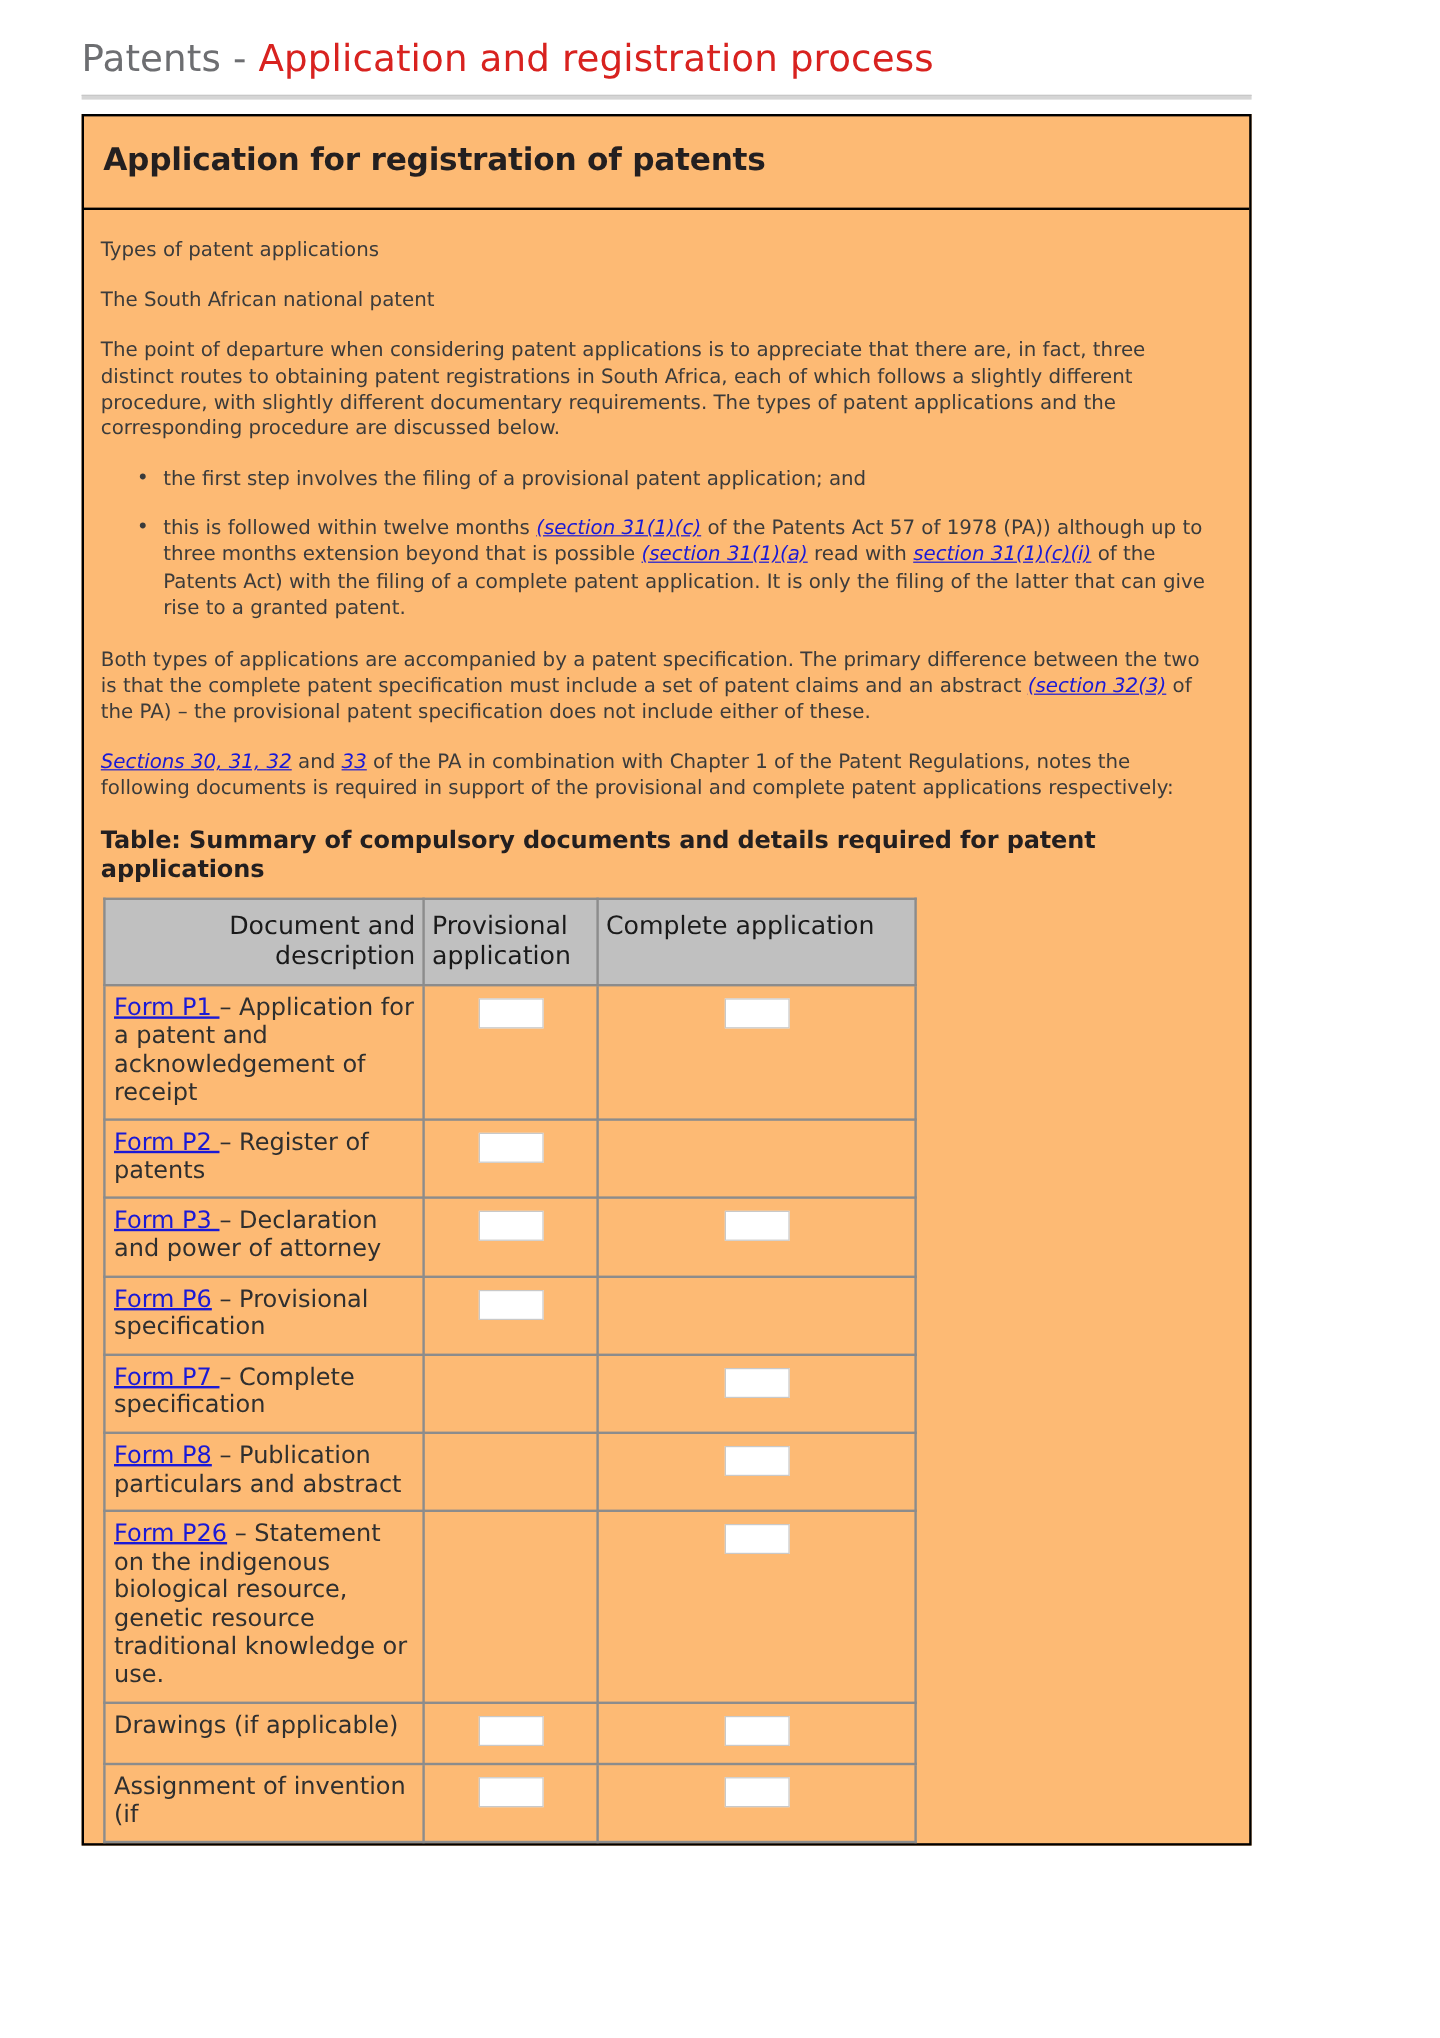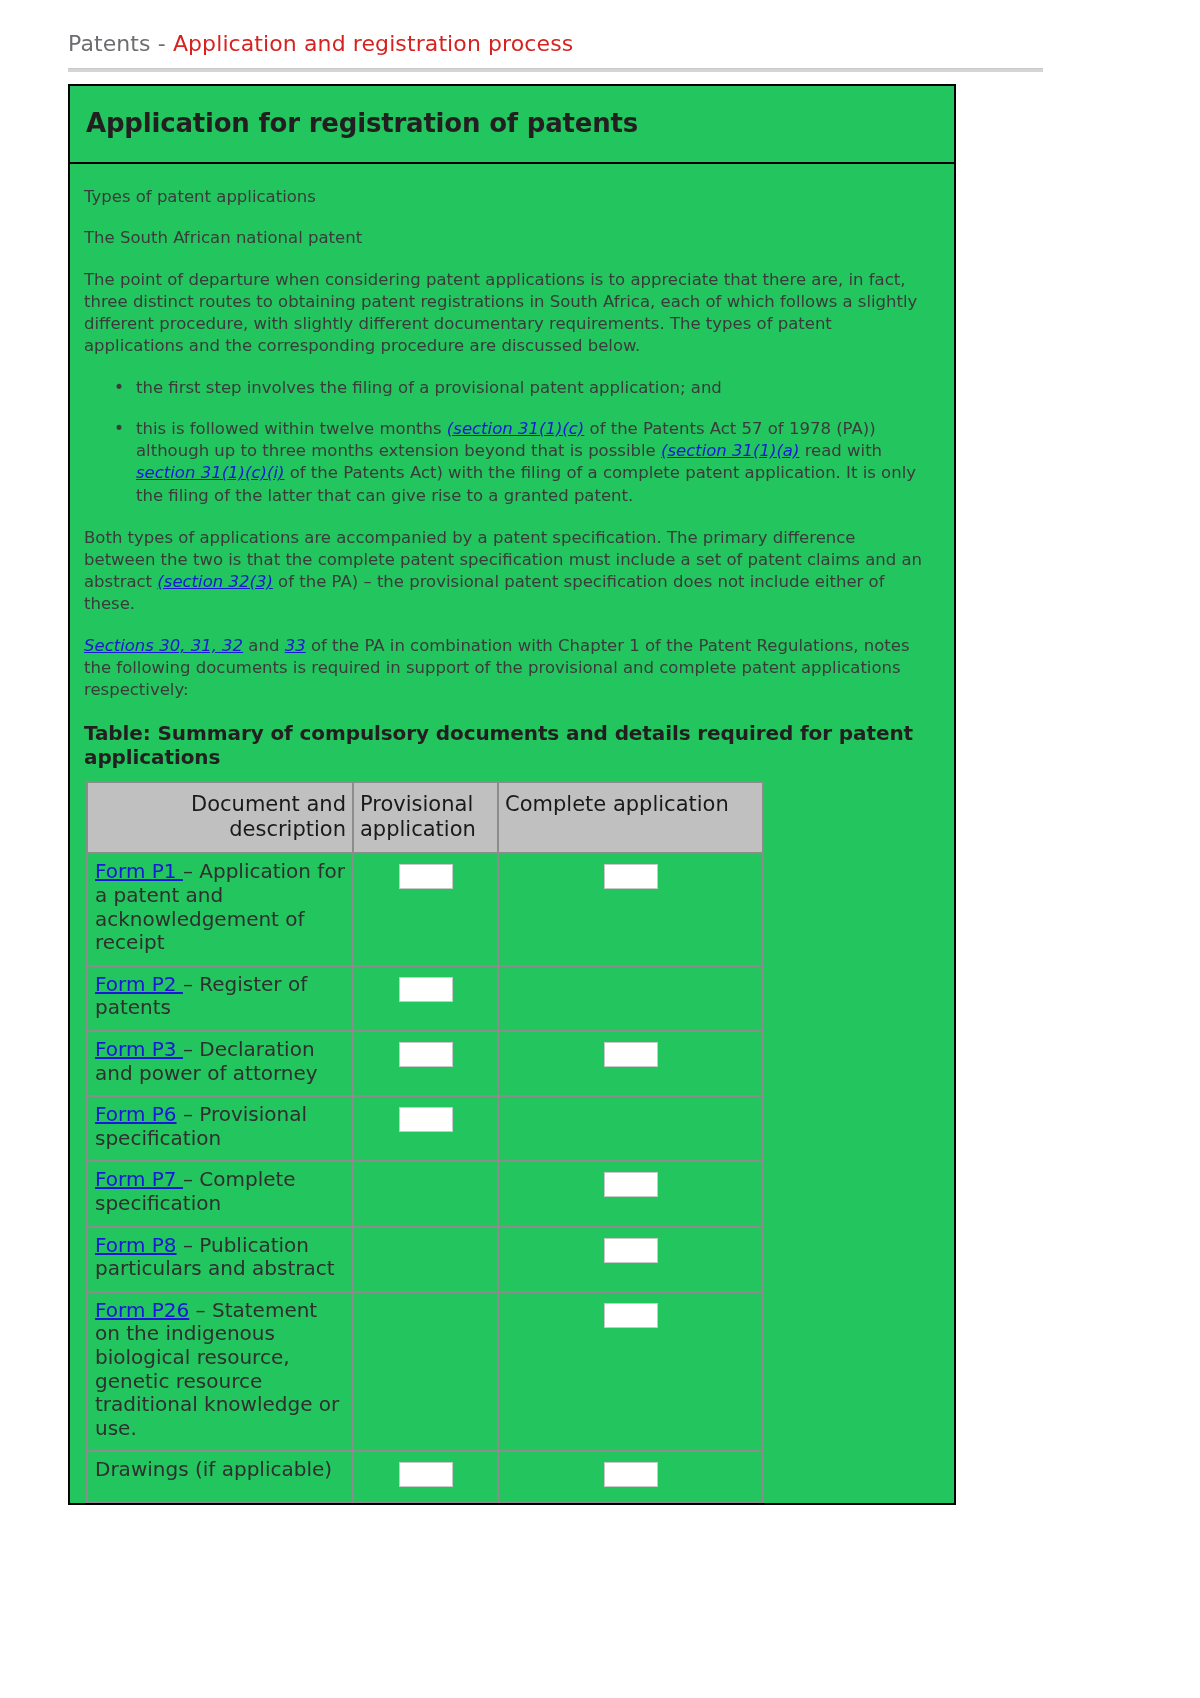--- a/index.html
+++ b/index.html
@@ -22,44 +22,44 @@
     box-sizing: border-box;
     padding: 0;
   }
 
   
   .breadcrumb-wrap {
     margin: 30px 0 0 68px;
     width: 975px;
   }
   .breadcrumb {
-    font-size: 22px;
+    font-size: 31px;
     line-height: 1.25;
     letter-spacing: .1px;
     white-space: nowrap;
   }
   .breadcrumb .crumb-root { color: #6d6e71; }
   .breadcrumb .crumb-sep  { color: #6d6e71; }
   .breadcrumb .crumb-leaf { color: #d8221f; }
 
   .breadcrumb-rule {
     margin-top: 10px;
     width: 975px;
     height: 3px;
     background: #d5d5d5;
     border-top: 1px solid #c8c8c8;
   }
 
   
   .panel {
     margin: 12px 0 0 68px;
-    width: 888px;
+    width: 975px;
     border: 2px solid #000000;
     box-sizing: border-box;
-    background: #22c55e;
+    background: #fdba74;
   }
   .panel-header {
     border-bottom: 2px solid #000000;
     padding: 22px 16px 24px 16px;
   }
   .panel-title {
     font-size: 26px;
     font-weight: bold;
     color: #231f20;
     font-family: "DejaVu Sans", sans-serif;
@@ -252,18 +252,23 @@
             <tr>
               <td class="desc"><a class="lnk-plain" href="#">Form P26</a><span> – Statement on the indigenous biological resource, genetic resource traditional knowledge or use.</span></td>
               <td class="mark"></td>
               <td class="mark"><span class="checkbox"></span></td>
             </tr>
             <tr>
               <td class="desc"><span>Drawings (if applicable)</span></td>
               <td class="mark"><span class="checkbox"></span></td>
               <td class="mark"><span class="checkbox"></span></td>
             </tr>
+            <tr>
+              <td class="desc"><span>Assignment of invention (if</span></td>
+              <td class="mark"><span class="checkbox"></span></td>
+              <td class="mark"><span class="checkbox"></span></td>
+            </tr>
           </tbody>
       </table>
 
     </div>
   </div>
 </div>
 
 </body></html>

